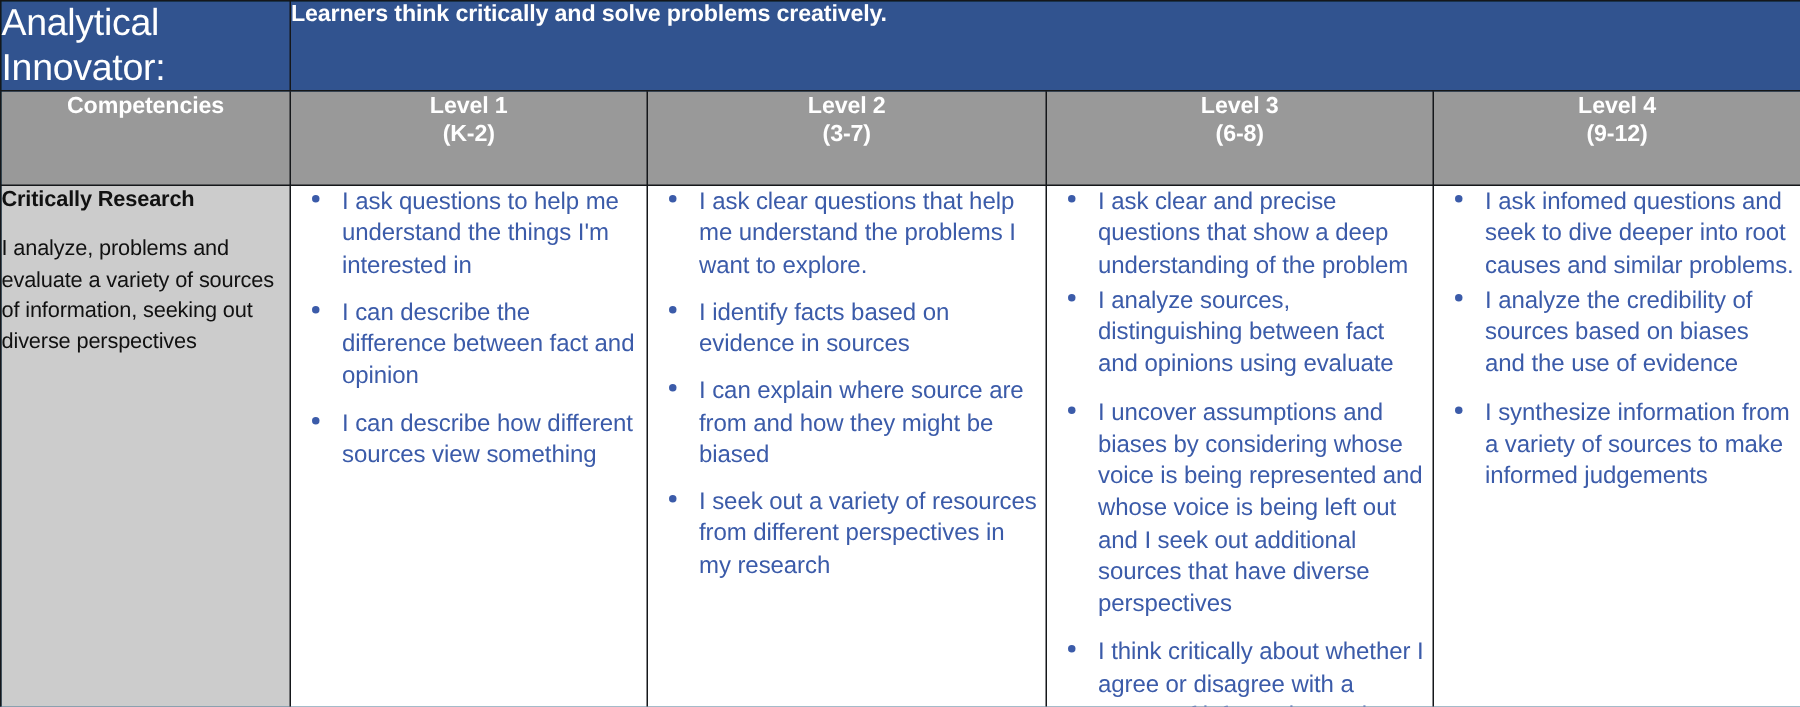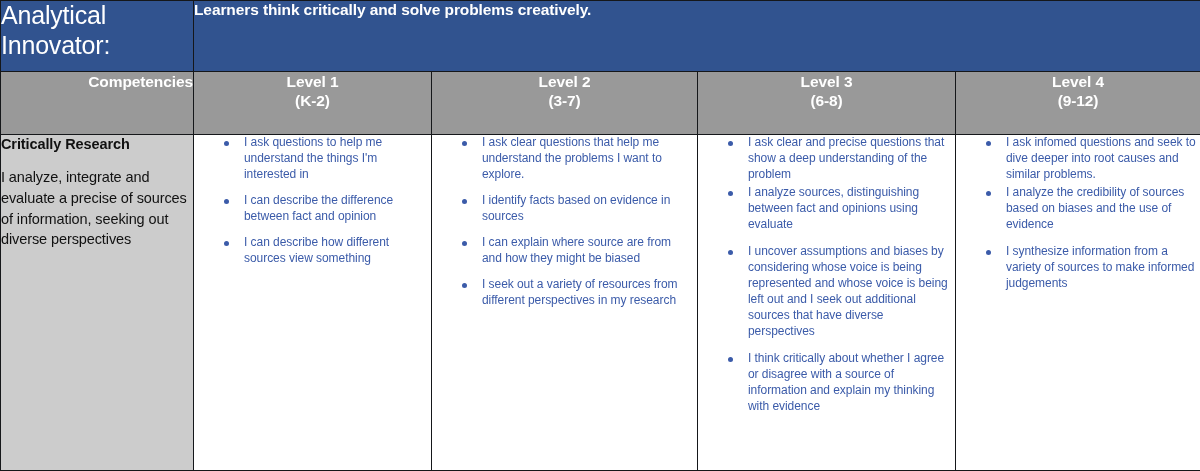--- a/index.html
+++ b/index.html
@@ -63,21 +63,21 @@
 
   
   .hdr-cell {
     background: #999999;
     color: #ffffff;
     height: 62px;
     vertical-align: middle;
     padding: 0 10px;
   }
   .hdr-left {
-    text-align: right;
+    text-align: center;
     padding-left: 14px;
   }
   .hdr-center { text-align: center; }
   .hdr-text {
     font-size: 15.5px;
     font-weight: bold;
     line-height: 1.28;
     letter-spacing: -0.1px;
   }
   .hdr-sub {
@@ -110,25 +110,24 @@
     padding: 8px 6px 6px 6px;
   }
   ul.bullets {
     margin: 0;
     padding: 0 4px 0 34px;
     list-style: none;
   }
   ul.bullets li {
     position: relative;
     color: #3b5ba9;
-    font-size: 12px;
+    font-size: 16px;
     line-height: 1.33;
     letter-spacing: -0.05px;
     margin-bottom: 10px;
-    margin-left: 16px;
   }
   ul.bullets li:last-child { margin-bottom: 0; }
   ul.bullets li::before {
     content: "";
     position: absolute;
     left: -20px;
     top: 6px;
     width: 5px;
     height: 5px;
     border-radius: 50%;
@@ -178,21 +177,21 @@
       </td>
       <td class="hdr-cell hdr-center">
         <div class="hdr-text">Level 4</div>
         <div class="hdr-sub">(9-12)</div>
       </td>
     </tr>
 
     <tr>
       <td class="comp-cell">
         <div class="comp-title">Critically Research</div>
-        <div class="comp-desc">I analyze, integrate and evaluate a precise of sources of information, seeking out diverse perspectives</div>
+        <div class="comp-desc">I analyze, problems and evaluate a variety of sources of information, seeking out diverse perspectives</div>
       </td>
 
       <td class="level-cell">
         <ul class="bullets">
             <li>I ask questions to help me understand the things I'm interested in</li>
             <li>I can describe the difference between fact and opinion</li>
             <li>I can describe how different sources view something</li>
           </ul>
       </td>
 

